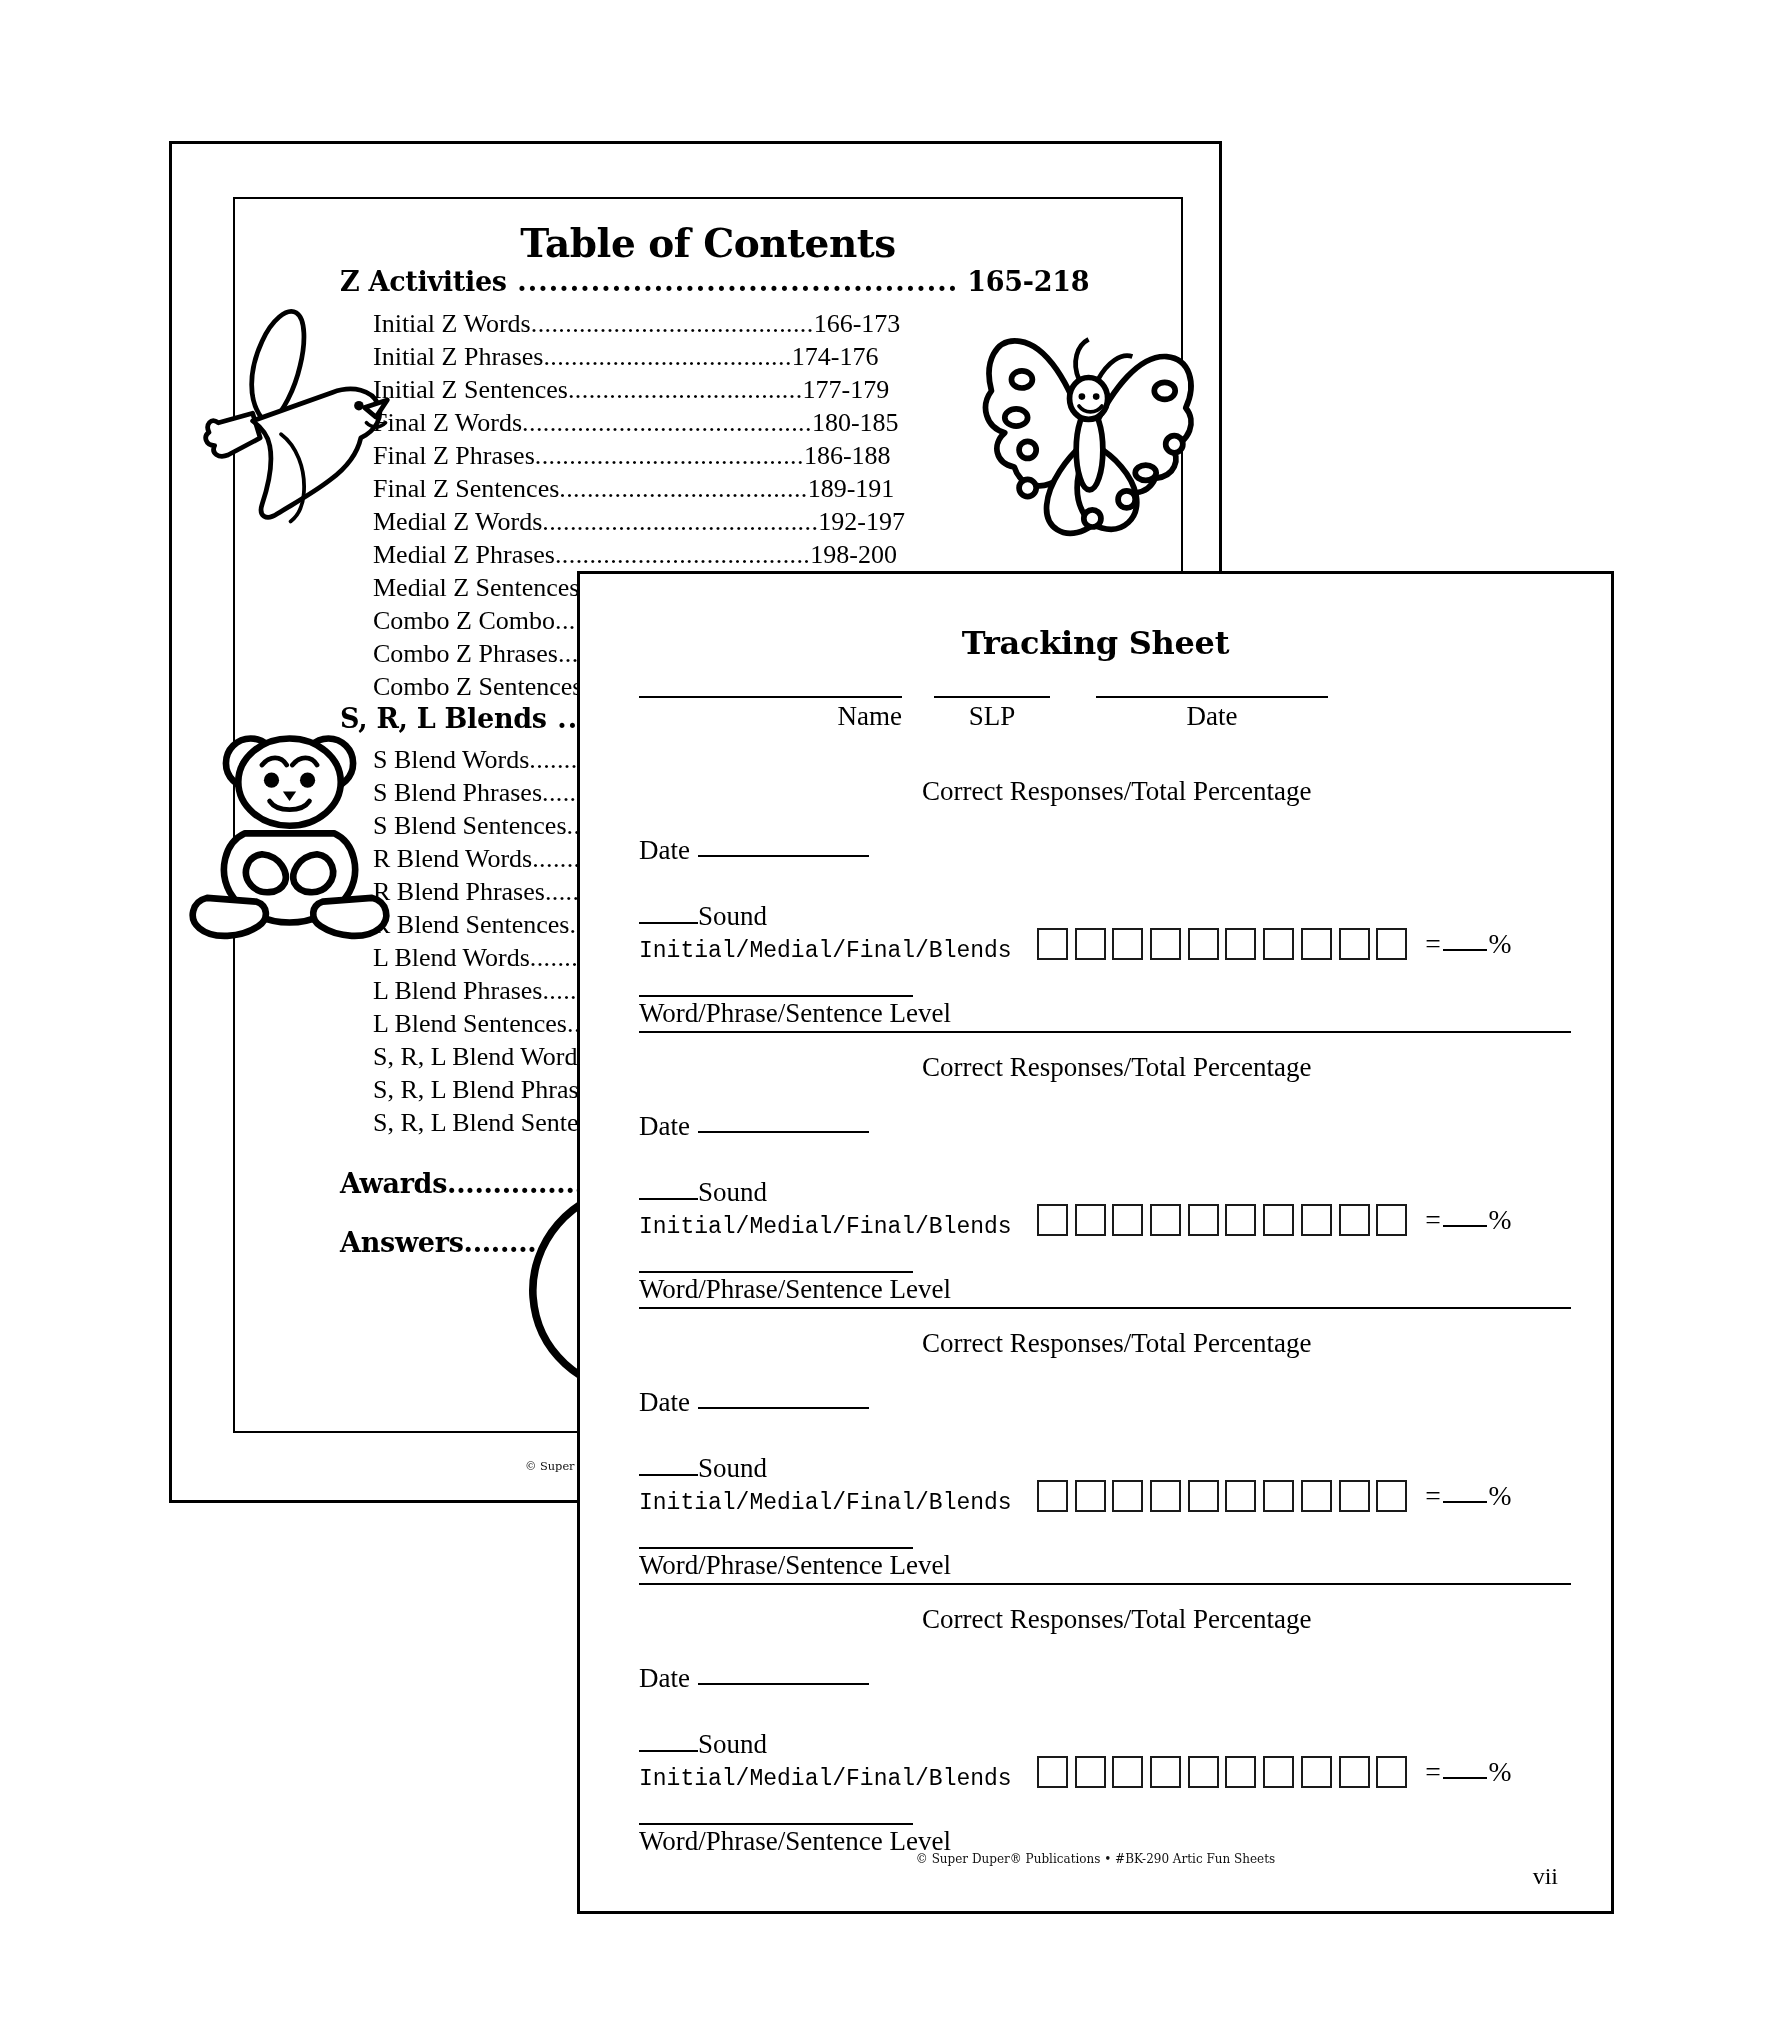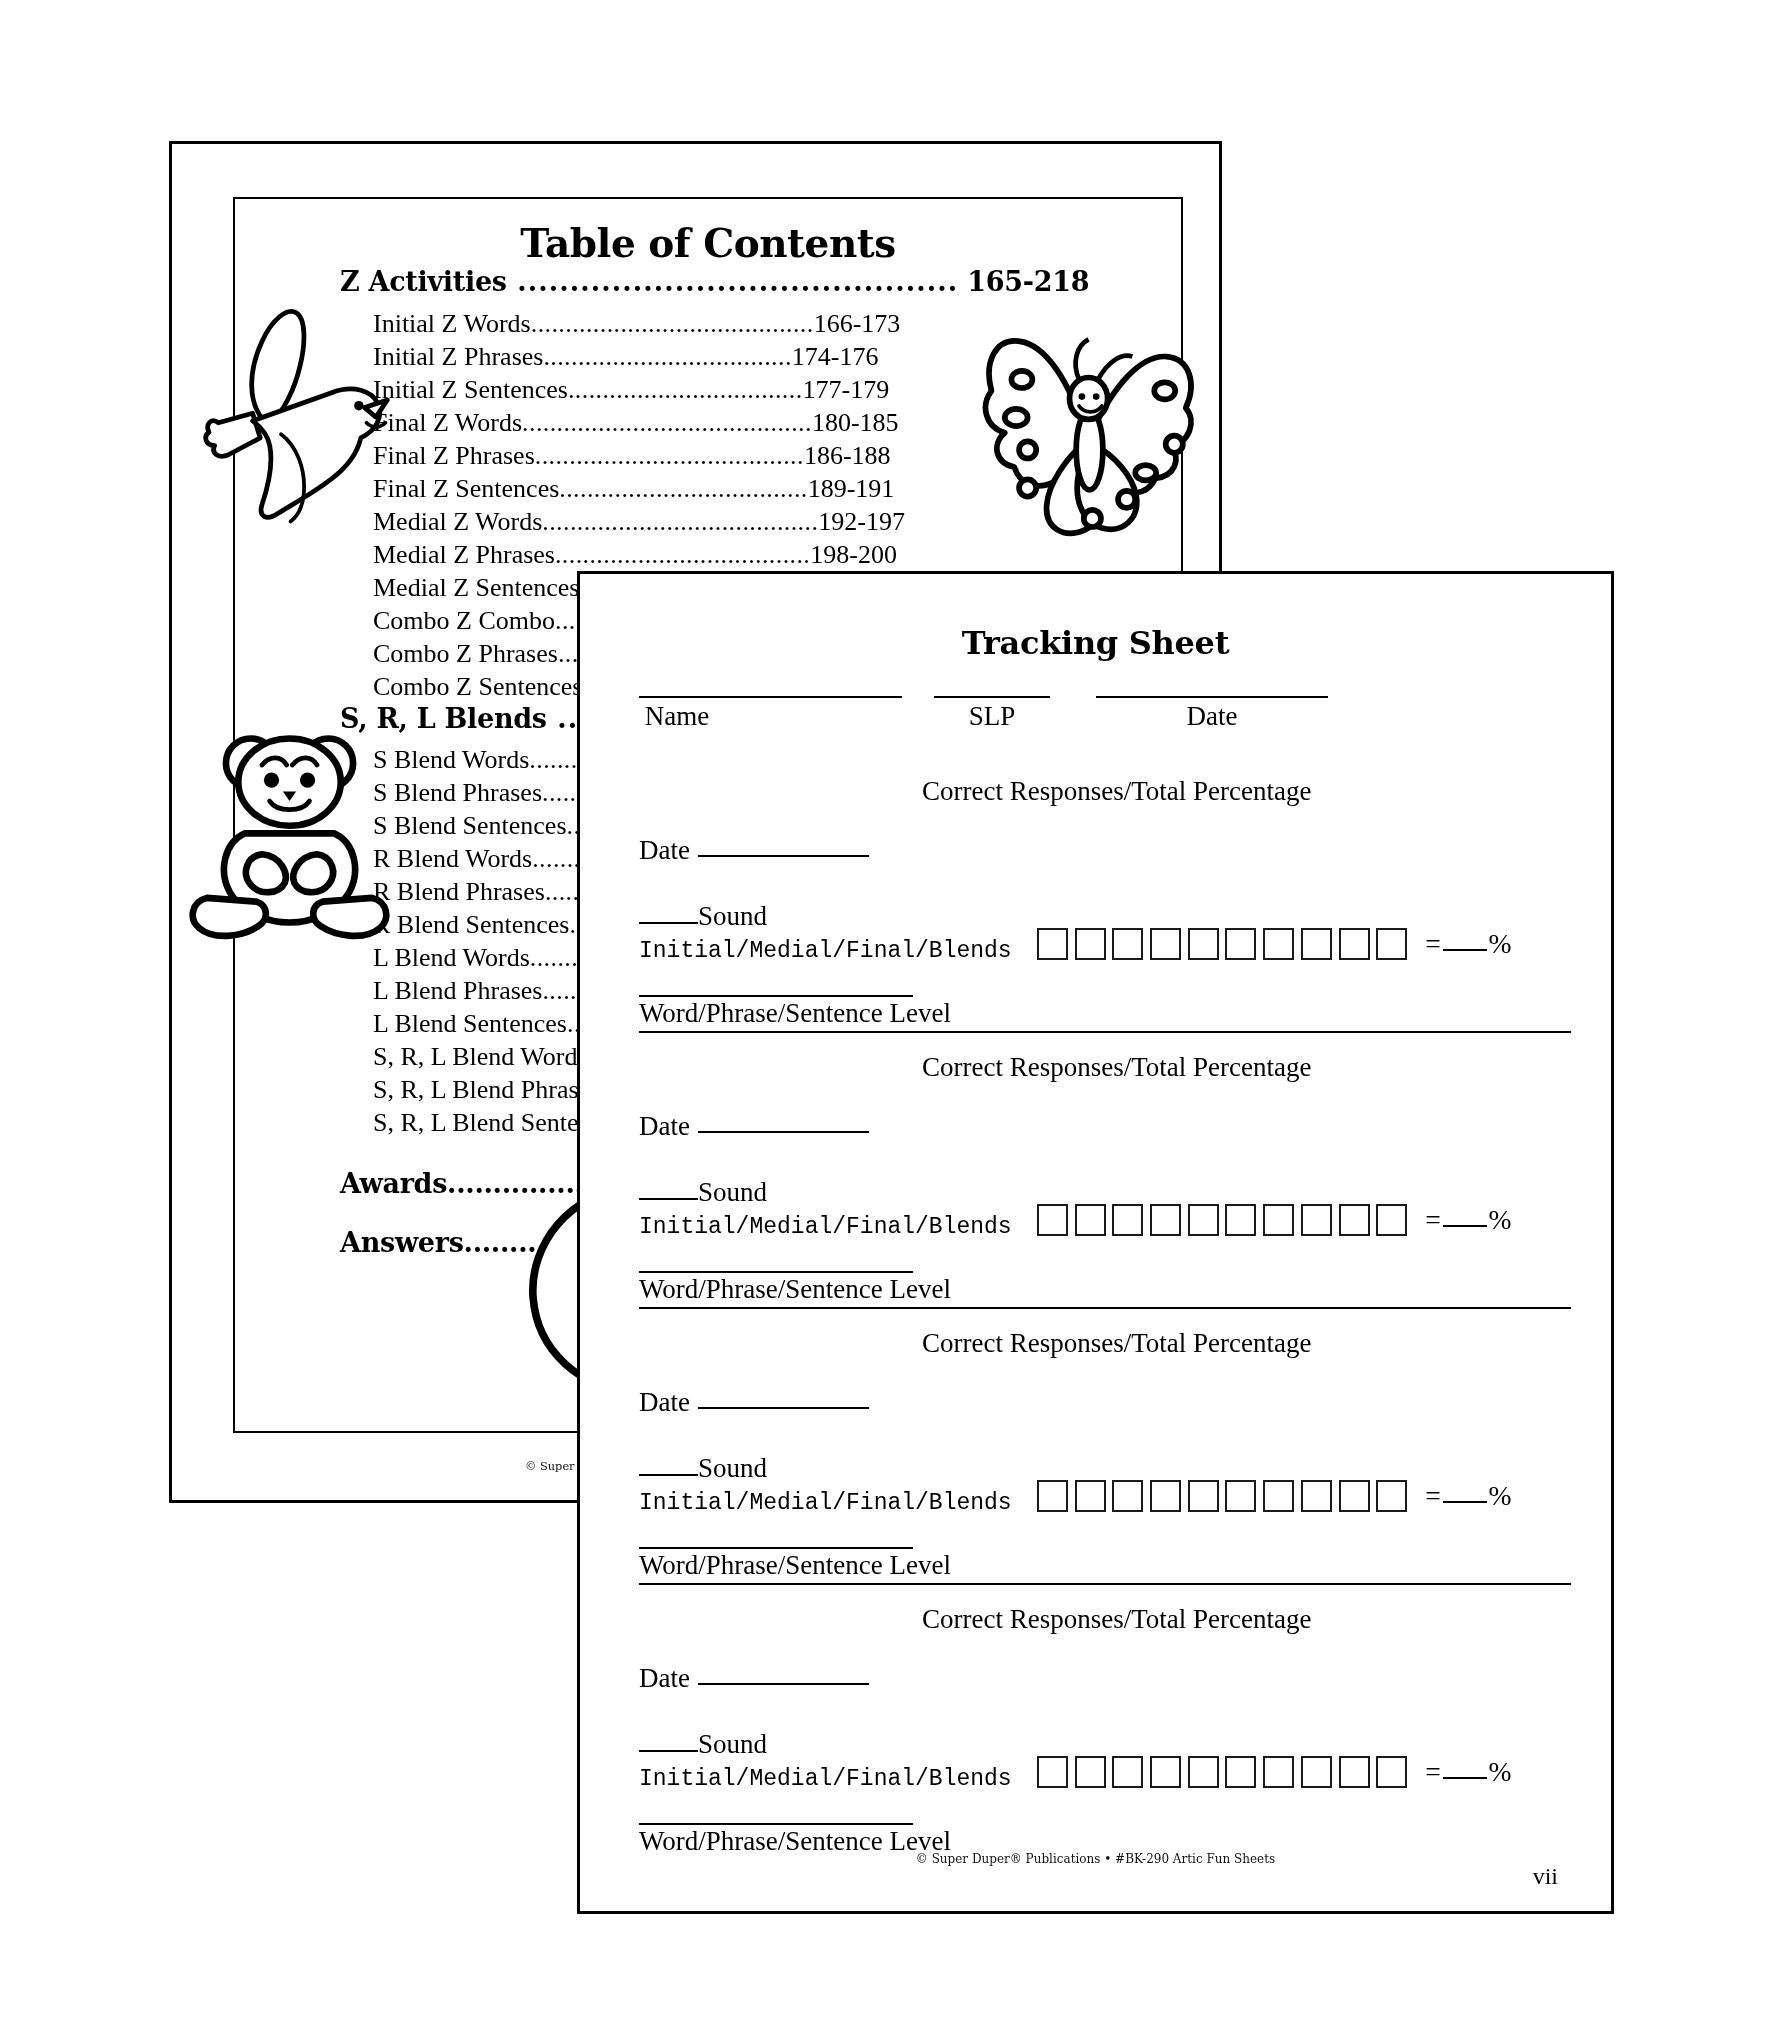--- a/index.html
+++ b/index.html
@@ -133,21 +133,21 @@
   .hdr-rule {
     border-top: 2.4px solid #000;
     height: 0;
   }
   .hdr-label {
     font-family: "Liberation Serif", serif;
     font-size: 27px;
     margin-top: 2.9px;
   }
   #f-name  { left: 59px;  width: 263px; }
-  #f-name .hdr-label { text-align: left; padding-left: 5.7px; }
+  #f-name .hdr-label { text-align: right; padding-left: 5.7px; }
   #f-slp   { left: 354px; width: 116px; }
   #f-date  { left: 516px; width: 232px; }
 
   
   .trk-block {
     position: relative;
     height: 276px;
   }
   .trk-divider {
     position: absolute;

